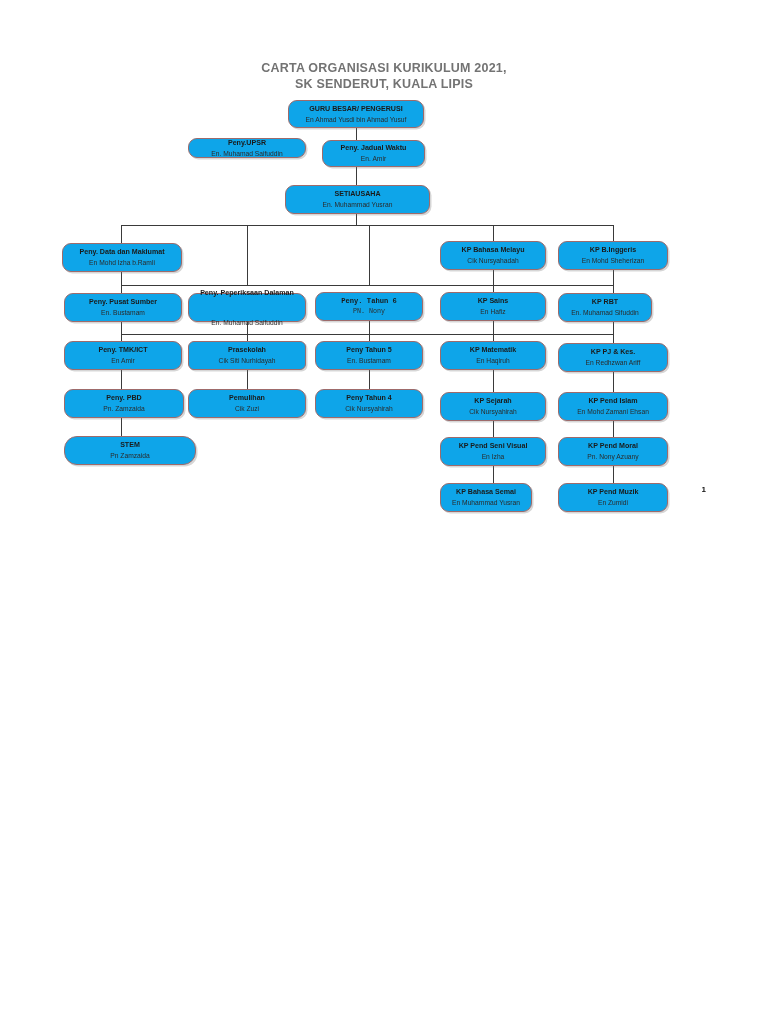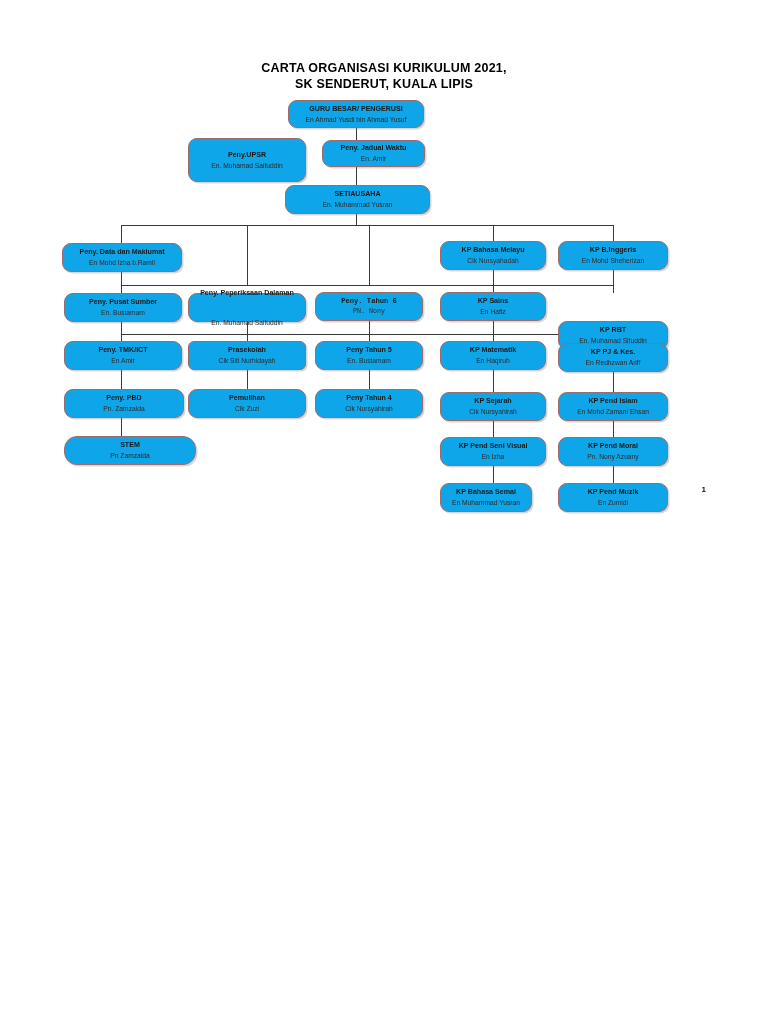--- a/index.html
+++ b/index.html
@@ -25,21 +25,21 @@
   
   .chart-title {
     position: absolute;
     left: 0;
     top: 60px;
     width: 768px;
     text-align: center;
     font-weight: bold;
     font-size: 12.5px;
     letter-spacing: 0.2px;
-    color: #000000;
+    color: #737373;
     line-height: 16px;
   }
   .chart-title .line2 { display: block; }
 
   
   .lines {
     position: absolute;
     left: 0; top: 0;
     width: 768px; height: 1024px;
     pointer-events: none;
@@ -141,21 +141,21 @@
       <line x1="493" y1="466" x2="493" y2="483"></line>
       <line x1="613" y1="466" x2="613" y2="483"></line>
     </g>
   </svg>
 
   <div id="nodes-layer">
       <div class="node" style="left: 288px; top: 100px; width: 136px; height: 28px;">
         <div class="role">GURU BESAR/ PENGERUSI</div>
         <div class="person">En Ahmad Yusdi bin Ahmad Yusuf</div>
       </div>
-      <div class="node" style="left: 188px; top: 138px; width: 118px; height: 44px; justify-content: center;">
+      <div class="node" style="left: 188px; top: 138px; width: 118px; height: 20px; justify-content: center;">
         <div class="role">Peny.UPSR</div>
         <div class="person">En. Muhamad Saifuddin</div>
       </div>
       <div class="node" style="left: 322px; top: 140px; width: 103px; height: 27px;">
         <div class="role">Peny. Jadual Waktu</div>
         <div class="person">En. Amir</div>
       </div>
       <div class="node" style="left: 285px; top: 185px; width: 145px; height: 29px;">
         <div class="role">SETIAUSAHA</div>
         <div class="person">En. Muhammad Yusran</div>
@@ -181,21 +181,21 @@
         <div class="person">En. Muhamad Saifuddin</div>
       </div>
       <div class="node" style="left: 315px; top: 292px; width: 108px; height: 29px; font-family: Liberation Mono, monospace;">
         <div class="role">Peny. Tahun 6</div>
         <div class="person">PN. Nony</div>
       </div>
       <div class="node" style="left: 440px; top: 292px; width: 106px; height: 29px; text-align: center;">
         <div class="role">KP Sains</div>
         <div class="person">En Hafiz</div>
       </div>
-      <div class="node" style="left: 558px; top: 293px; width: 110px; height: 29px; margin-top: 28px;">
+      <div class="node" style="left: 558px; top: 293px; width: 94px; height: 29px;">
         <div class="role">KP RBT</div>
         <div class="person">En. Muhamad Sifuddin</div>
       </div>
       <div class="node" style="left: 64px; top: 341px; width: 118px; height: 29px;">
         <div class="role">Peny. TMK/ICT</div>
         <div class="person">En Amir</div>
       </div>
       <div class="node" style="left: 188px; top: 341px; width: 118px; height: 29px; border-radius: 6px;">
         <div class="role">Prasekolah</div>
         <div class="person">Cik Siti Nurhidayah</div>

